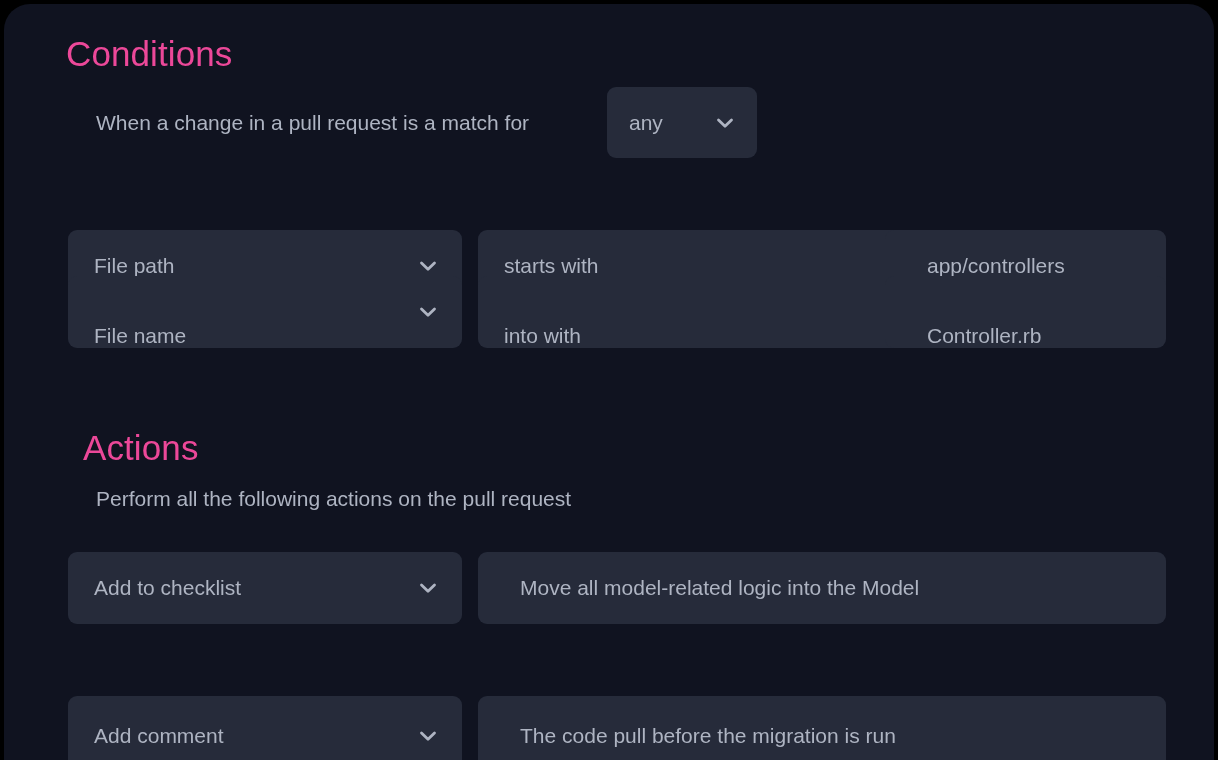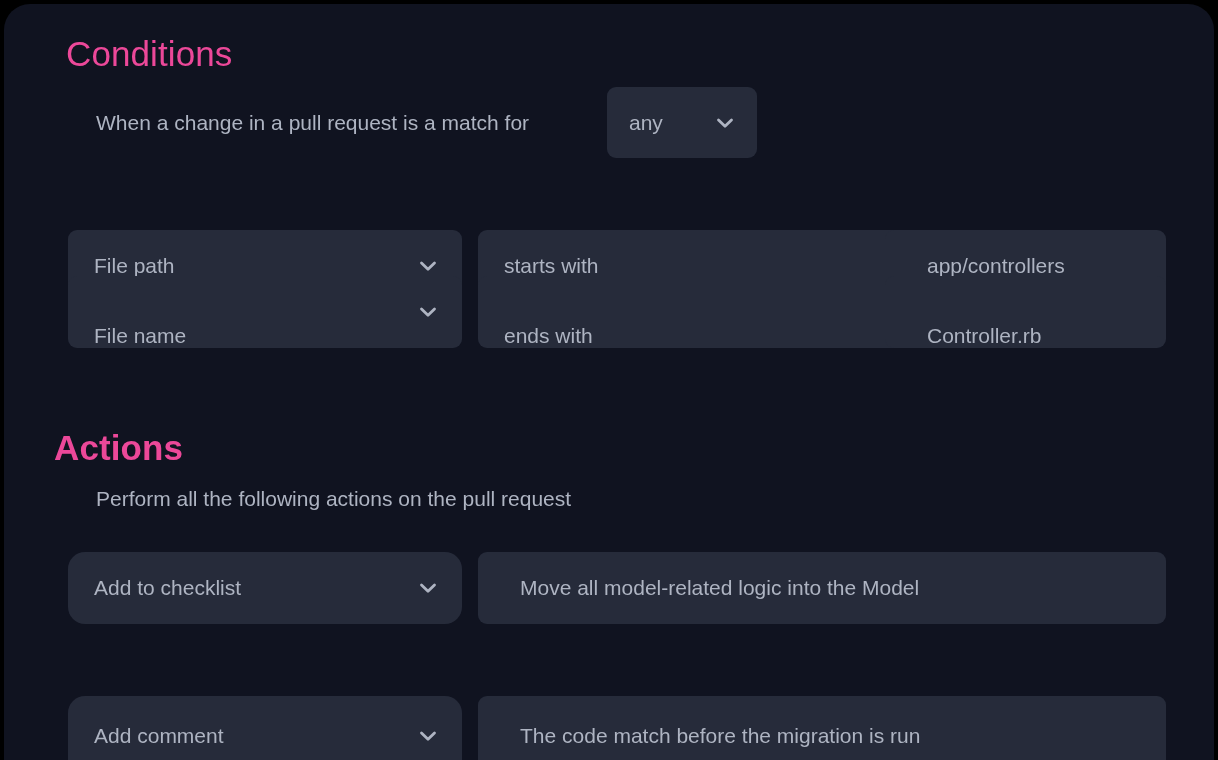--- a/index.html
+++ b/index.html
@@ -48,21 +48,21 @@
     color: #aeb4c2;
     font-size: 21px;
     font-weight: 400;
     line-height: 1;
     white-space: nowrap;
     margin-left: 28px;
   }
 
   #conditions-title { left: 62px; top: 32px; }
   #conditions-sub   { left: 64px; top: 108px; }
-  #actions-title    { left: 50px; top: 426px; font-weight: bold; }
+  #actions-title    { left: 79px; top: 426px; }
   #actions-sub      { left: 64px; top: 484px; }
 
   
   .field {
     position: absolute;
     background: #262b3a;
     border-radius: 9px;
     box-sizing: border-box;
     display: flex;
     align-items: center;
@@ -101,21 +101,21 @@
 
   
   .cond-subject  { left: 64px;  width: 394px; }
   .cond-operator { left: 474px; width: 472px; }
   .cond-value    { left: 881px; width: 281px; }
 
   .row1 { top: 178px; height: 72px; margin-top: 48px; }
   .row2 { top: 272px; height: 72px; align-items: flex-end; }
 
   
-  .act-type  { left: 64px;  width: 394px; border-radius: 17px; }
+  .act-type  { left: 64px;  width: 394px; }
   .act-value { left: 474px; width: 688px; }
 
   .arow1 { top: 548px; height: 72px; }
   .arow2 { top: 692px; height: 80px; }
 </style>
 </head>
 <body>
 
 <div class="screen">
   <div class="card">
@@ -161,21 +161,21 @@
     <div class="field select cond-subject row2">
       <span class="ftext">File name</span>
       <span class="chev">
         <svg width="24" height="24" viewBox="0 0 24 24" fill="none">
           <path d="M5.5 9 L12 15.2 L18.5 9" stroke="#aeb4c2" stroke-width="2.8" stroke-linecap="round" stroke-linejoin="round"></path>
         </svg>
       </span>
     </div>
 
     <div class="field select cond-operator row2">
-      <span class="ftext">ends with</span>
+      <span class="ftext">into with</span>
       <span class="chev">
         <svg width="24" height="24" viewBox="0 0 24 24" fill="none">
           <path d="M5.5 9 L12 15.2 L18.5 9" stroke="#aeb4c2" stroke-width="2.8" stroke-linecap="round" stroke-linejoin="round"></path>
         </svg>
       </span>
     </div>
 
     <div class="field value cond-value row2">
       <span class="ftext">Controller.rb</span>
     </div>
@@ -200,17 +200,17 @@
     <div class="field select act-type arow2">
       <span class="ftext">Add comment</span>
       <span class="chev">
         <svg width="24" height="24" viewBox="0 0 24 24" fill="none">
           <path d="M5.5 9 L12 15.2 L18.5 9" stroke="#aeb4c2" stroke-width="2.8" stroke-linecap="round" stroke-linejoin="round"></path>
         </svg>
       </span>
     </div>
 
     <div class="field value act-value arow2">
-      <span class="ftext">The code match before the migration is run</span>
+      <span class="ftext">The code pull before the migration is run</span>
     </div>
 
   </div>
 </div>
 
 </body></html>

